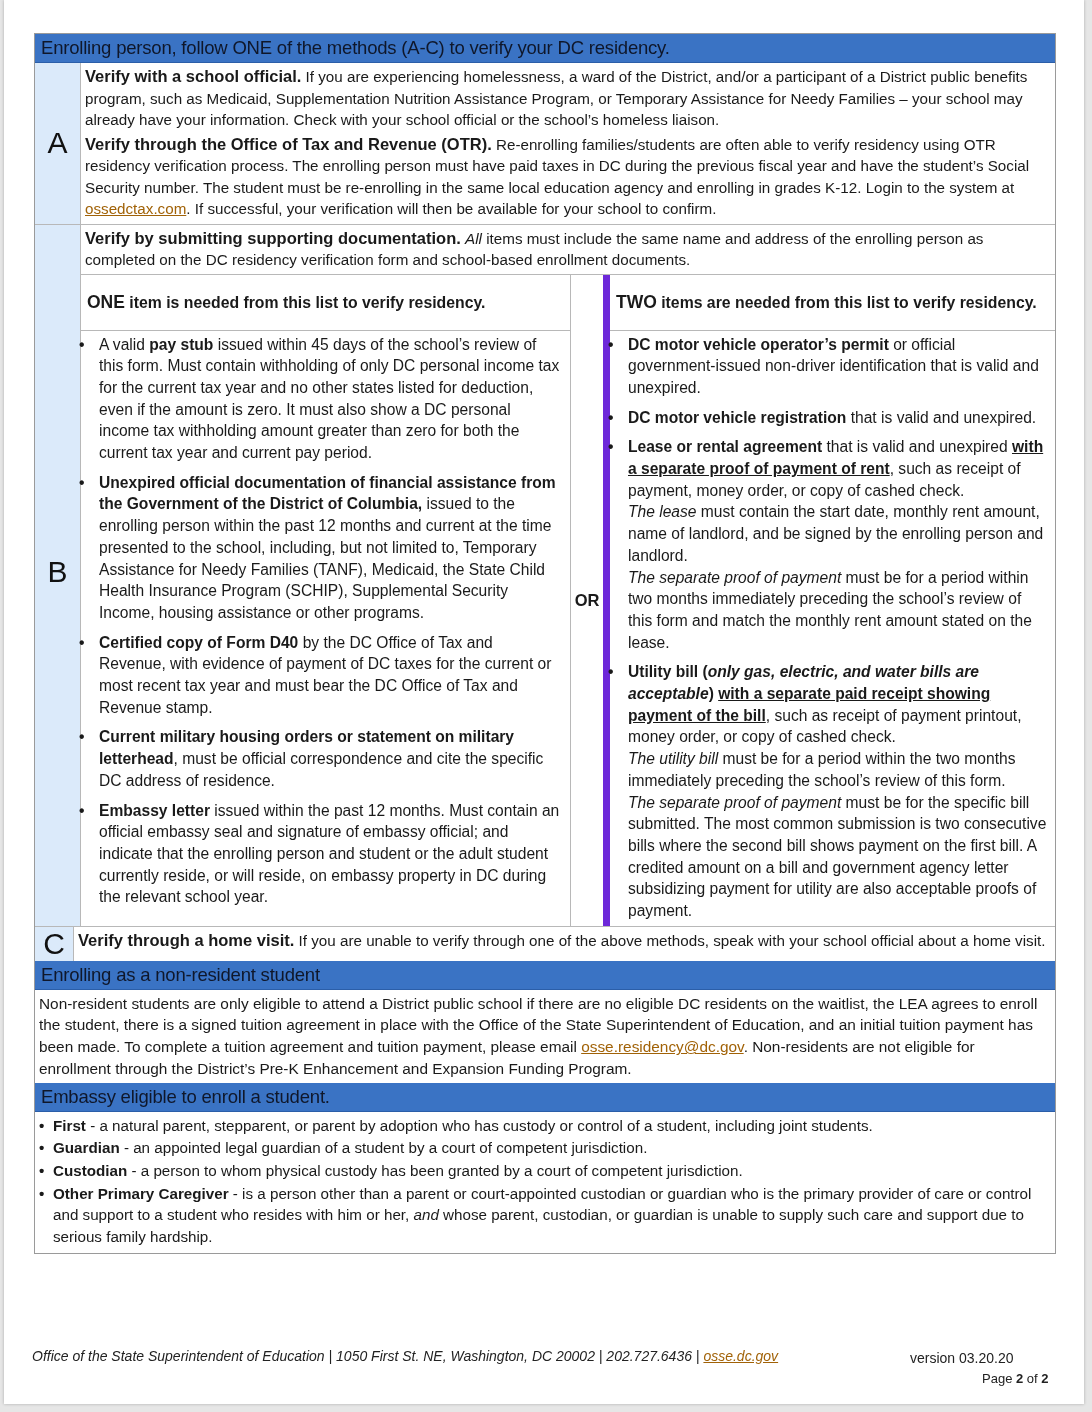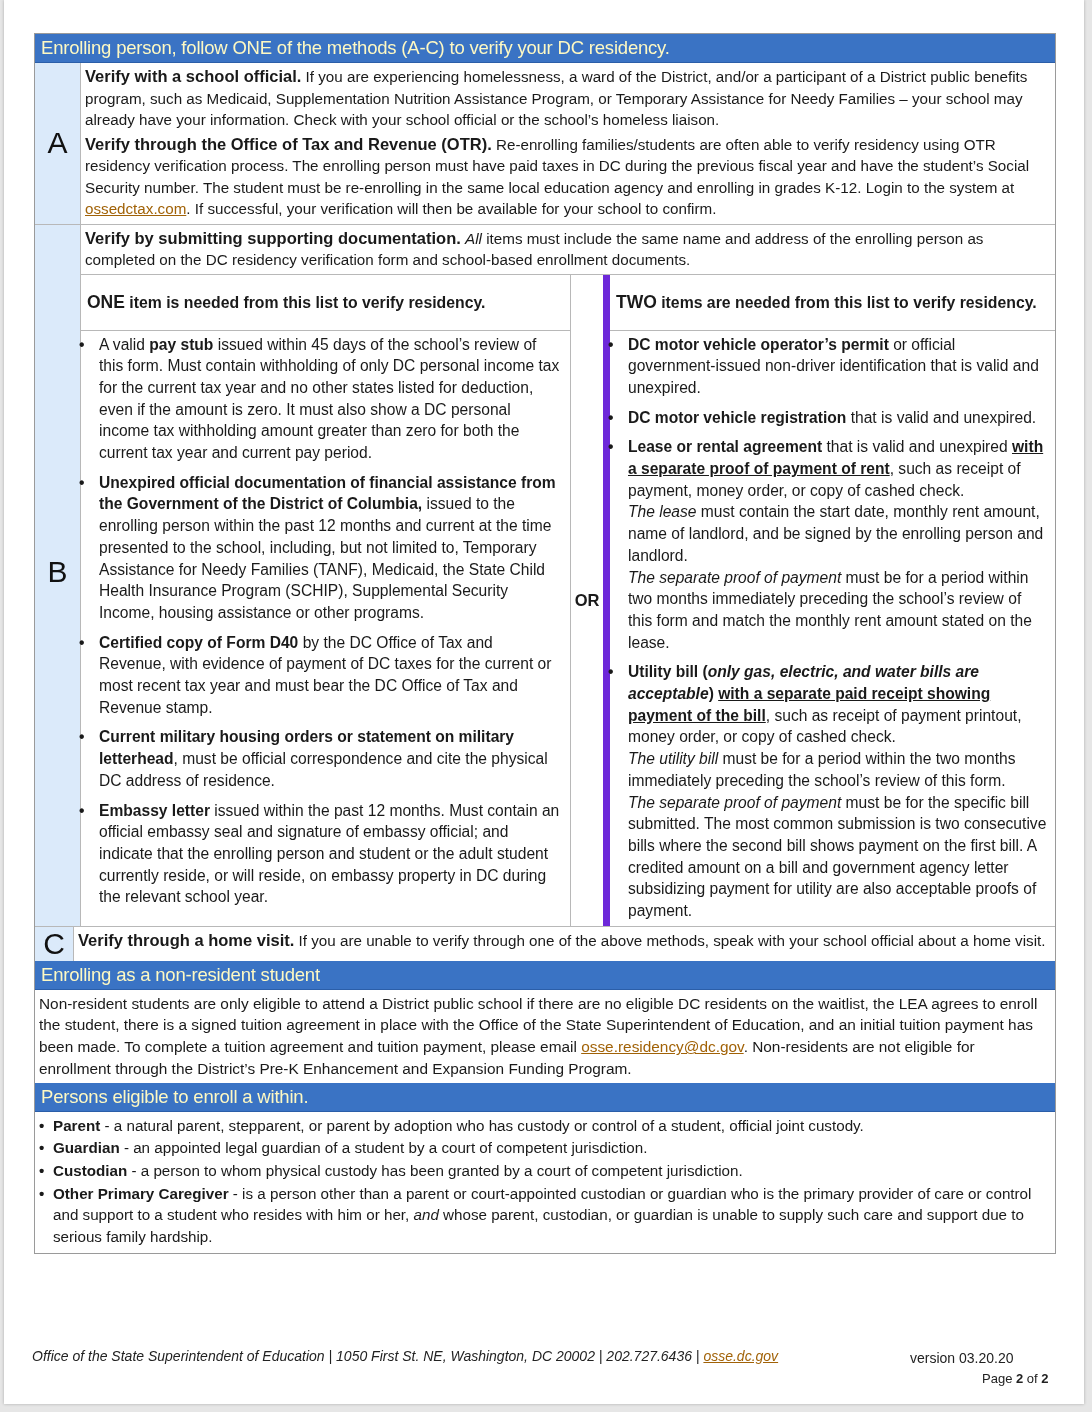--- a/index.html
+++ b/index.html
@@ -12,21 +12,21 @@
   .page {
     position: absolute; left: 4px; top: 0; width: 1080px; height: 1404px;
     background: #ffffff;
     box-shadow: 0 0 3px rgba(0,0,0,0.25);
   }
   .frame {
     position: absolute; left: 30px; top: 33px; width: 1020px;
     border: 1px solid #9a9a9a;
   }
   .bar {
-    background: #3a73c4; color: #fef9c3;
+    background: #3a73c4; color: #0f172a;
     font-size: 18.5px; line-height: 26px; padding: 1px 16px 1px 6px;
     letter-spacing: -0.2px;
     border-bottom: 1px solid #2b5ea8;
   }
   .row { display: flex; border-top: 1px solid #b8b8b8; }
   .row.first { border-top: none; }
   .letter {
     flex: 0 0 45px; background: #dbeafa;
     border-right: 1px solid #b8b8b8;
     display: flex; align-items: center; justify-content: center;
@@ -106,21 +106,21 @@
         </div>
         <div class="cols">
           <div class="col-left">
             <div class="col-head">
               <span class="big">ONE</span><span> item is needed from this list to verify residency.</span>
             </div>
             <ul class="items">
               <li><span>A valid </span><b>pay stub</b><span> issued within 45 days of the school’s review of this form. Must contain withholding of only DC personal income tax for the current tax year and no other states listed for deduction, even if the amount is zero. It must also show a DC personal income tax withholding amount greater than zero for both the current tax year and current pay period.</span></li>
               <li><b>Unexpired official documentation of financial assistance from the Government of the District of Columbia,</b><span> issued to the enrolling person within the past 12 months and current at the time presented to the school, including, but not limited to, Temporary Assistance for Needy Families (TANF), Medicaid, the State Child Health Insurance Program (SCHIP), Supplemental Security Income, housing assistance or other programs.</span></li>
               <li><b>Certified copy of Form D40</b><span> by the DC Office of Tax and Revenue, with evidence of payment of DC taxes for the current or most recent tax year and must bear the DC Office of Tax and Revenue stamp.</span></li>
-              <li><b>Current military housing orders or statement on military letterhead</b><span>, must be official correspondence and cite the physical DC address of residence.</span></li>
+              <li><b>Current military housing orders or statement on military letterhead</b><span>, must be official correspondence and cite the specific DC address of residence.</span></li>
               <li><b>Embassy letter</b><span> issued within the past 12 months. Must contain an official embassy seal and signature of embassy official; and indicate that the enrolling person and student or the adult student currently reside, or will reside, on embassy property in DC during the relevant school year.</span></li>
             </ul>
           </div>
           <div class="col-or">OR</div>
           <div class="col-right">
             <div class="col-head">
               <span class="big">TWO</span><span> items are needed from this list to verify residency.</span>
             </div>
             <ul class="items">
               <li><b>DC motor vehicle operator’s permit</b><span> or official government-issued non-driver identification that is valid and unexpired.</span></li>
@@ -140,23 +140,23 @@
           <b>Verify through a home visit.</b><span> If you are unable to verify through one of the above methods, speak with your school official about a home visit.</span>
         </div>
       </div>
     </div>
 
     <div class="bar">Enrolling as a non-resident student</div>
     <div class="block">
       <span>Non-resident students are only eligible to attend a District public school if there are no eligible DC residents on the waitlist, the LEA agrees to enroll the student, there is a signed tuition agreement in place with the Office of the State Superintendent of Education, and an initial tuition payment has been made. To complete a tuition agreement and tuition payment, please email </span><a class="link">osse.residency@dc.gov</a><span>. Non-residents are not eligible for enrollment through the District’s Pre-K Enhancement and Expansion Funding Program.</span>
     </div>
 
-    <div class="bar">Persons eligible to enroll a within.</div>
+    <div class="bar">Embassy eligible to enroll a student.</div>
     <ul class="persons">
-      <li><b>Parent</b><span> - a natural parent, stepparent, or parent by adoption who has custody or control of a student, official joint custody.</span></li>
+      <li><b>First</b><span> - a natural parent, stepparent, or parent by adoption who has custody or control of a student, including joint students.</span></li>
       <li><b>Guardian</b><span> - an appointed legal guardian of a student by a court of competent jurisdiction.</span></li>
       <li><b>Custodian</b><span> - a person to whom physical custody has been granted by a court of competent jurisdiction.</span></li>
       <li><b>Other Primary Caregiver</b><span> - is a person other than a parent or court-appointed custodian or guardian who is the primary provider of care or control and support to a student who resides with him or her, </span><i>and</i><span> whose parent, custodian, or guardian is unable to supply such care and support due to serious family hardship.</span></li>
     </ul>
   </div>
 
   <div class="footer">
     <span class="org">Office of the State Superintendent of Education | 1050 First St. NE, Washington, DC 20002 | 202.727.6436 | </span><a class="link org">osse.dc.gov</a>
     <span class="ver">version 03.20.20</span>
     <span class="pg"><span>Page </span><b>2</b><span> of </span><b>2</b></span>

